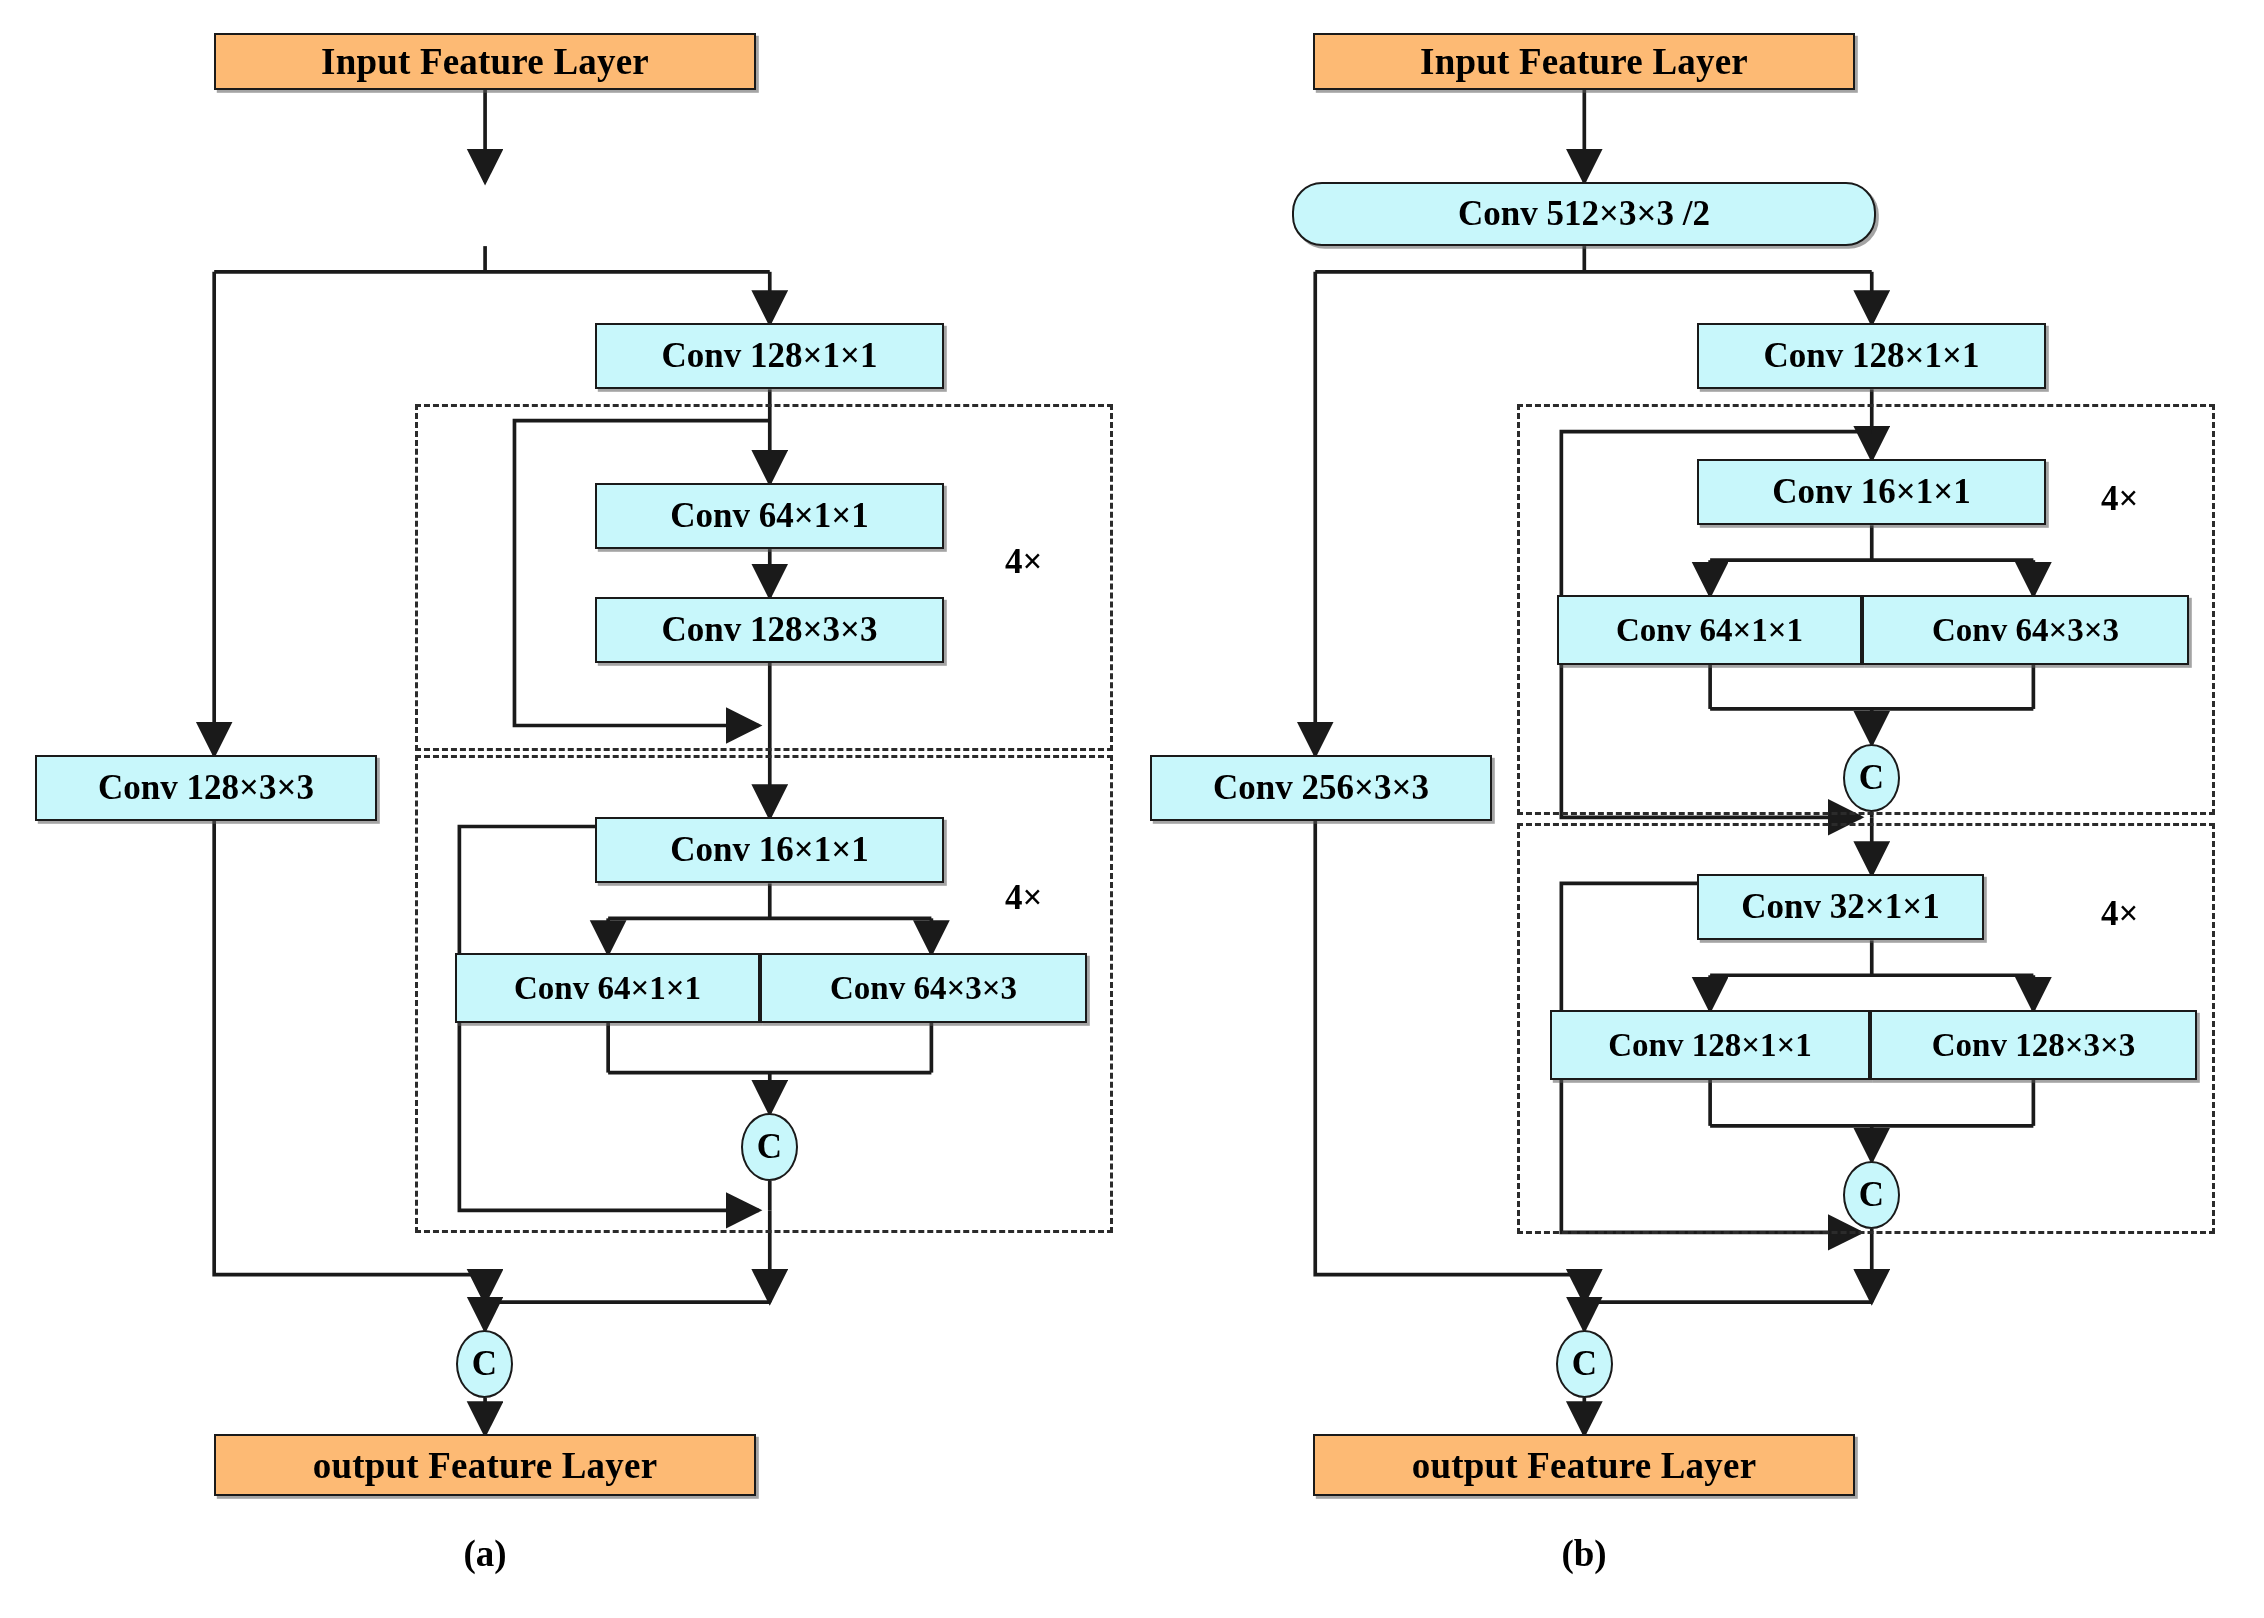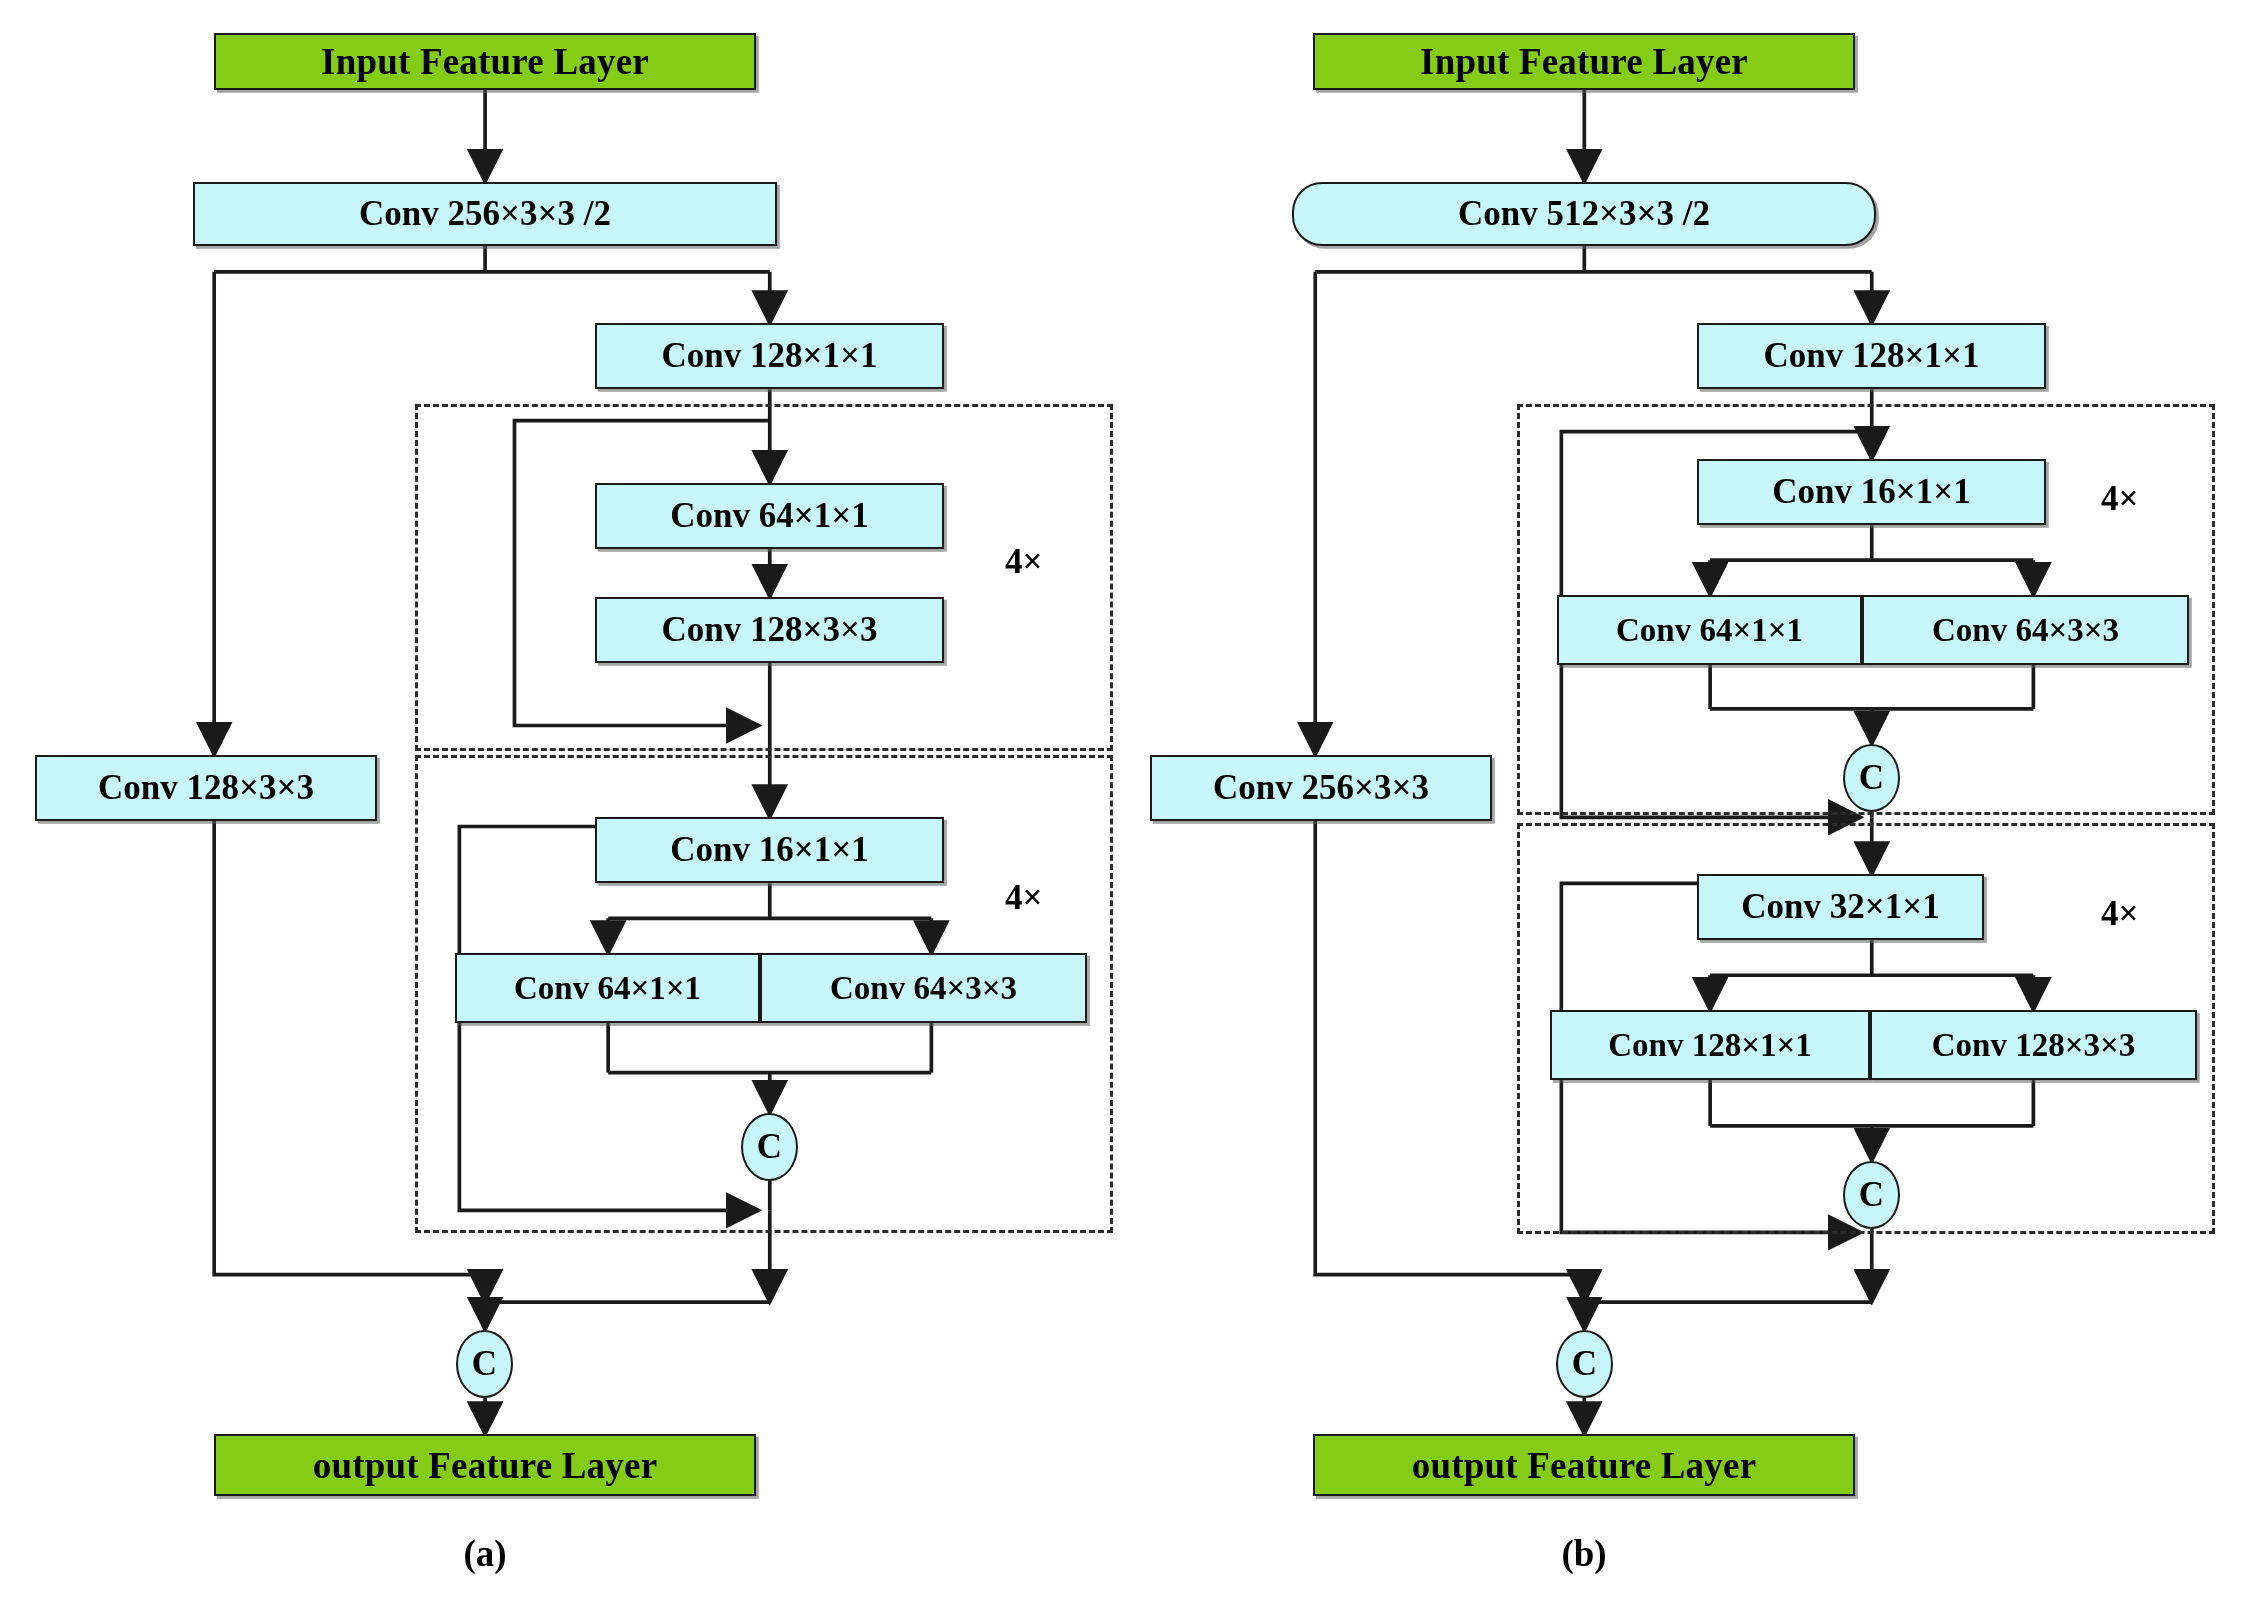--- a/index.html
+++ b/index.html
@@ -10,21 +10,21 @@
   #stage{position:absolute;left:0;top:0;width:2265px;height:1619px;}
   svg.wires{position:absolute;left:0;top:0;width:2265px;height:1619px;pointer-events:none;}
 
   .node{
     position:absolute;box-sizing:border-box;
     display:flex;align-items:center;justify-content:center;
     font-weight:bold;color:#000;white-space:nowrap;
     border:2.8px solid #1a1a1a;
     box-shadow:2.8px 2.8px 0 rgba(90,90,90,.55);
   }
-  .gray{background:#84cc16;font-size:37px;letter-spacing:0.2px;}
+  .gray{background:#fdba74;font-size:37px;letter-spacing:0.2px;}
   .cyan{background:#c8f7fb;font-size:35px;}
   .cyan.small{font-size:33px;}
 
   .cnode{
     position:absolute;box-sizing:border-box;
     width:57px;height:68px;border-radius:50%;
     background:#c8f7fb;border:2.8px solid #1a1a1a;
     display:flex;align-items:center;justify-content:center;
     font-weight:bold;font-size:35px;color:#000;
   }
@@ -137,21 +137,20 @@
     </g>
   </svg>
 
   <div class="dashbox" style="left:415px;top:404px;width:698px;height:347px;"></div>
   <div class="dashbox" style="left:415px;top:755px;width:698px;height:478px;"></div>
   <div class="dashbox" style="left:1517px;top:404px;width:698px;height:411px;"></div>
   <div class="dashbox" style="left:1517px;top:823px;width:698px;height:411px;"></div>
 
   <div class="node gray" style="left:214px;top:33px;width:542px;height:57px;">Input Feature Layer</div>
 
-  <div class="node cyan" style="left:193px;top:182px;width:584px;height:64px;">Conv 256×3×3 /2</div>
 
   <div class="node cyan" style="left:595px;top:323px;width:349px;height:66px;">Conv 128×1×1</div>
 
   <div class="node cyan" style="left:35px;top:755px;width:342px;height:66px;">Conv 128×3×3</div>
 
   <div class="node cyan" style="left:595px;top:483px;width:349px;height:66px;">Conv 64×1×1</div>
   <div class="node cyan" style="left:595px;top:597px;width:349px;height:66px;">Conv 128×3×3</div>
   <div class="repeat" style="left:1005px;top:542px;">4×</div>
 
   <div class="node cyan" style="left:595px;top:817px;width:349px;height:66px;">Conv 16×1×1</div>

